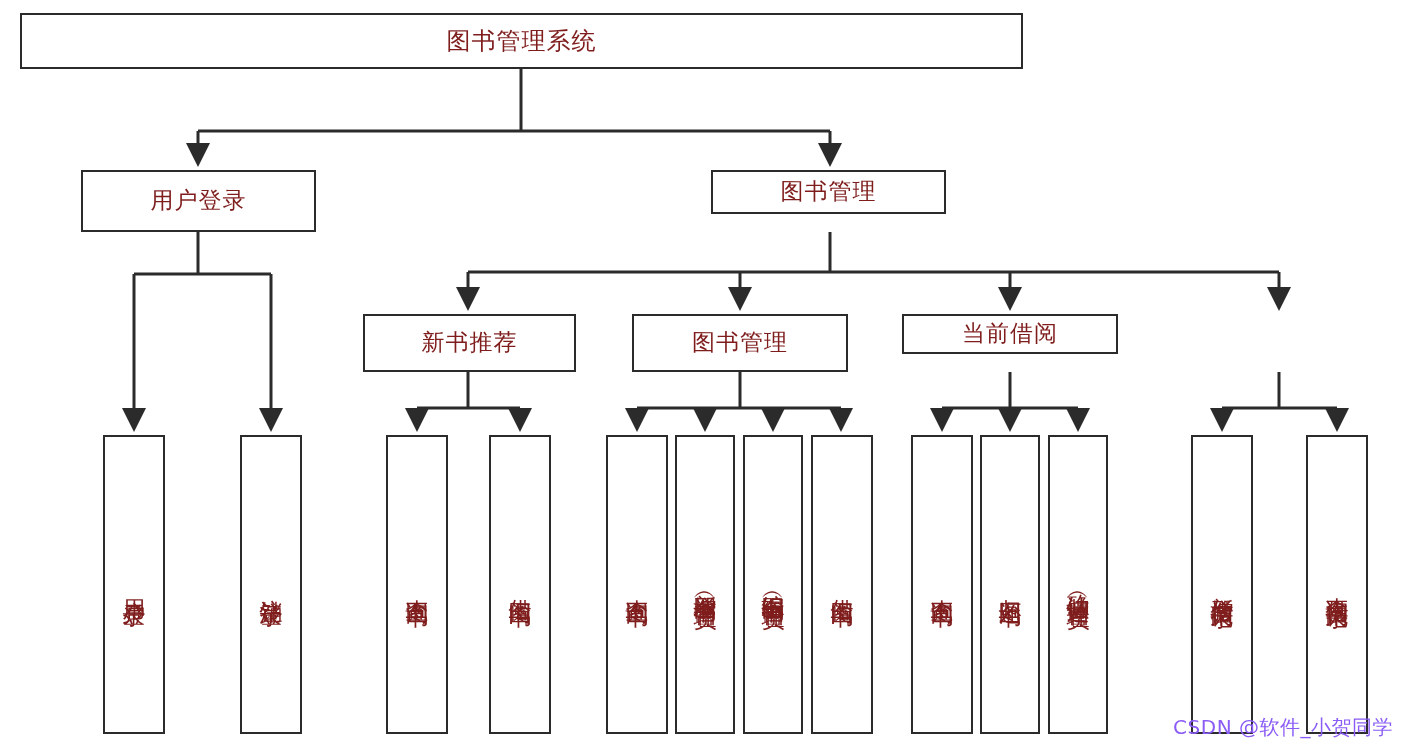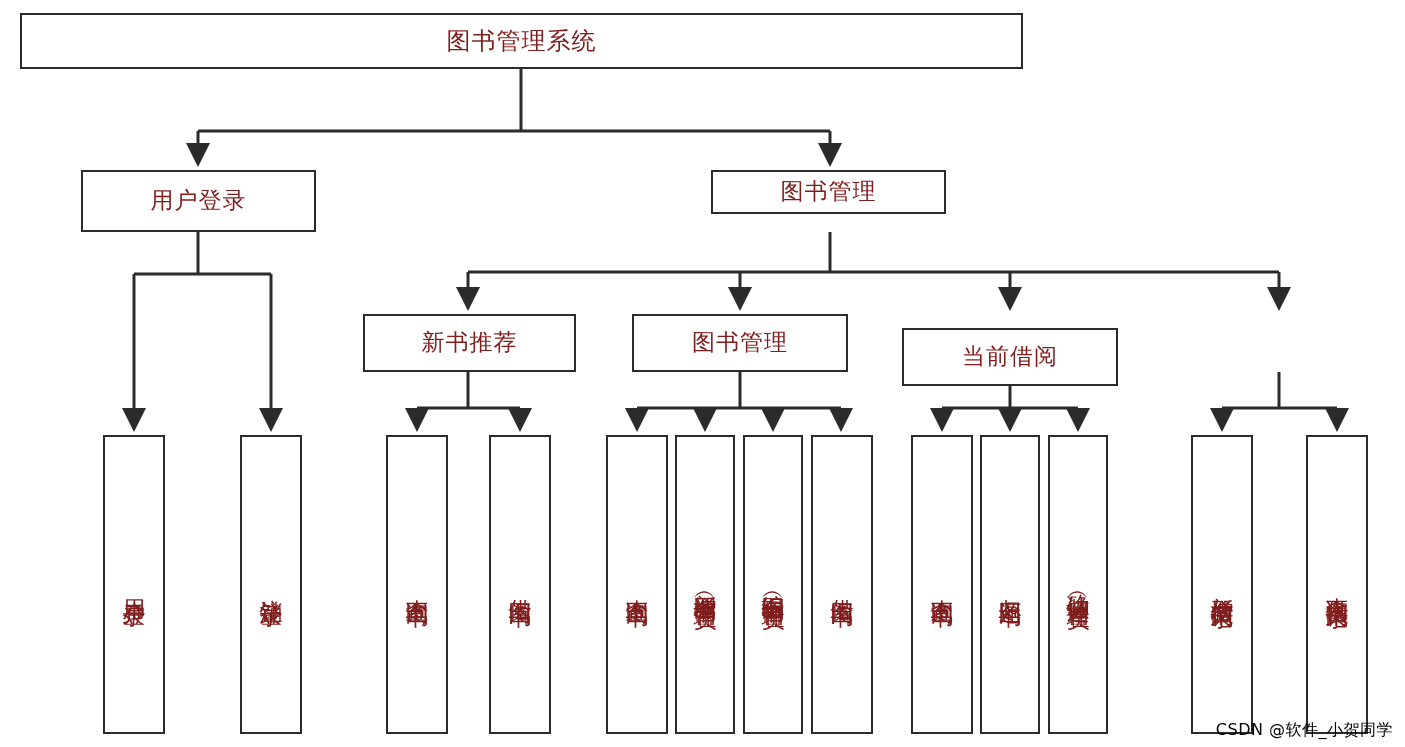--- a/index.html
+++ b/index.html
@@ -60,22 +60,22 @@
     left: 0;
     top: 0;
     width: 1405px;
     height: 747px;
     pointer-events: none;
   }
   .watermark {
     position: absolute;
     right: 12px;
     bottom: 6px;
-    font-size: 16px;
-    color: #000000;
+    font-size: 20px;
+    color: #8b5cf6;
     letter-spacing: 0.5px;
     white-space: nowrap;
   }
 </style>
 </head>
 <body>
 
 <div id="canvas">
 
   <svg class="edges" viewBox="0 0 1405 747" xmlns="http://www.w3.org/2000/svg">
@@ -142,21 +142,21 @@
   </div>
 
   <div class="node horiz" style="left:363px; top:314px; width:213px; height:58px;justify-content:center;">
     <span>新书推荐</span>
   </div>
 
   <div class="node horiz" style="left:632px; top:314px; width:216px; height:58px;">
     <span>图书管理</span>
   </div>
 
-  <div class="node horiz" style="left:902px; top:328px; width:216px; height:58px;">
+  <div class="node horiz" style="left:902px; top:314px; width:216px; height:40px;">
     <span>当前借阅</span>
   </div>
 
 
   <div class="node vert" style="left:103px; top:435px; width:62px; height:299px;">
     <span class="vtext">用户登录</span>
   </div>
 
   <div class="node vert" style="left:240px; top:435px; width:62px; height:299px;">
     <span class="vtext">注销登录</span>

